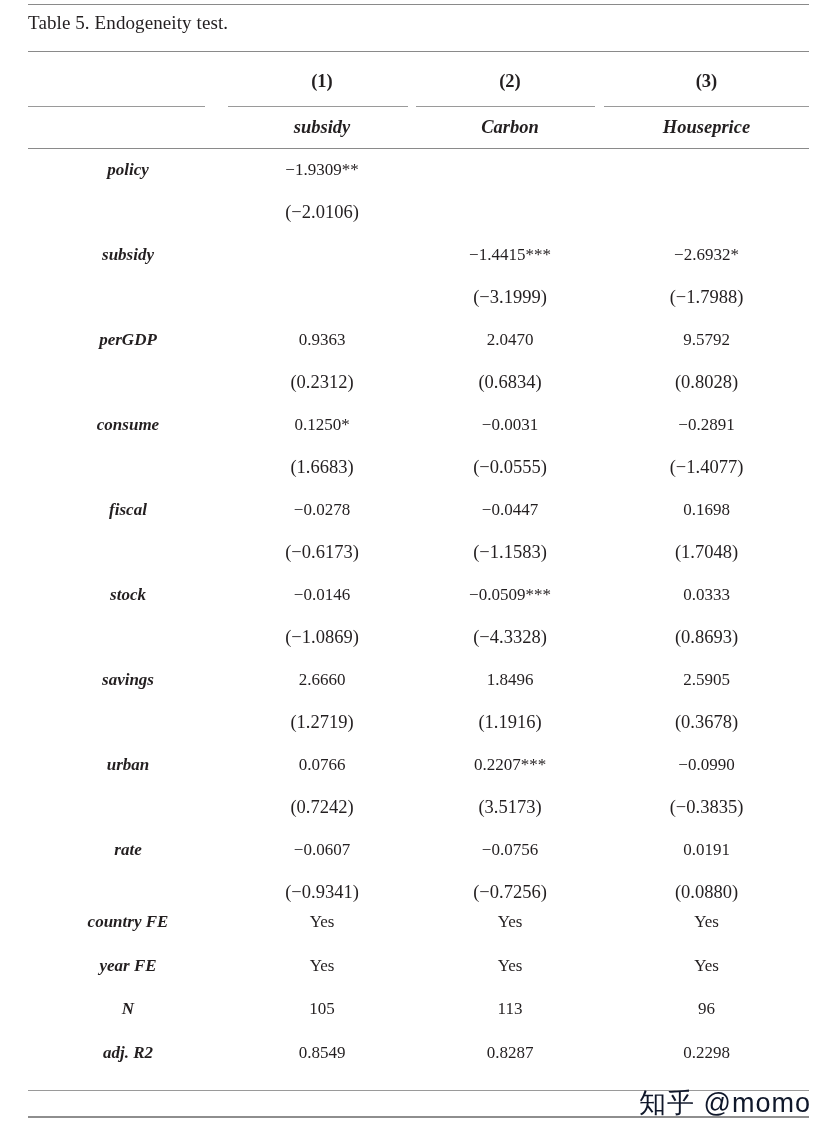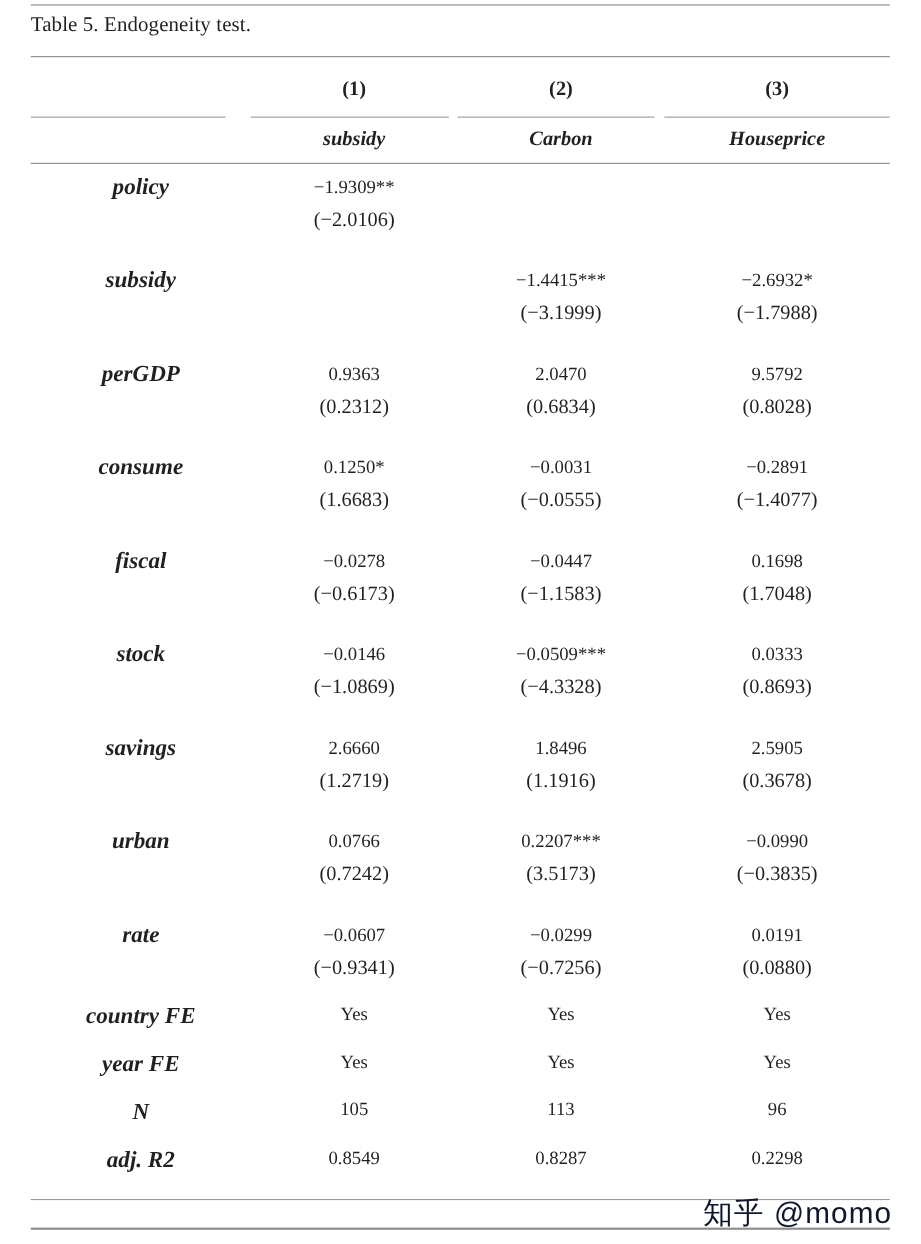--- a/index.html
+++ b/index.html
@@ -87,27 +87,27 @@
   .hdr-name-row { height: 42px; align-items: center; }
 
   .hdr-num .cell { font-weight: bold; font-size: 18.5px; }
   .hdr-name .cell {
     font-weight: bold;
     font-style: italic;
     font-size: 18.5px;
   }
 
   .coef-row { height: 42.5px; align-items: center; }
-  .se-row   { height: 42.5px; align-items: flex-start; }
+  .se-row   { height: 42.5px; align-items: center; }
   .simple-row { height: 43.5px; align-items: flex-start; }
 
   .label-cell {
     font-weight: bold;
     font-style: italic;
-    font-size: 21px;
+    font-size: 17px;
   }
   .val-cell { font-size: 17px; }
   .se-cell  { font-size: 18.5px; }
 
   
   .watermark {
     position: absolute;
     right: 26px;
     top: 1085px;
     font-size: 27px;
@@ -252,21 +252,21 @@
     <div class="row se-row">
       <div class="cell c-label"></div>
       <div class="cell c-1 se-cell">(0.7242)</div>
       <div class="cell c-2 se-cell">(3.5173)</div>
       <div class="cell c-3 se-cell">(−0.3835)</div>
     </div>
 
     <div class="row coef-row">
       <div class="cell c-label label-cell">rate</div>
       <div class="cell c-1 val-cell">−0.0607</div>
-      <div class="cell c-2 val-cell">−0.0299</div>
+      <div class="cell c-2 val-cell">−0.0756</div>
       <div class="cell c-3 val-cell">0.0191</div>
     </div>
     <div class="row se-row">
       <div class="cell c-label"></div>
       <div class="cell c-1 se-cell">(−0.9341)</div>
       <div class="cell c-2 se-cell">(−0.7256)</div>
       <div class="cell c-3 se-cell">(0.0880)</div>
     </div>
 
     <div class="row simple-row">

